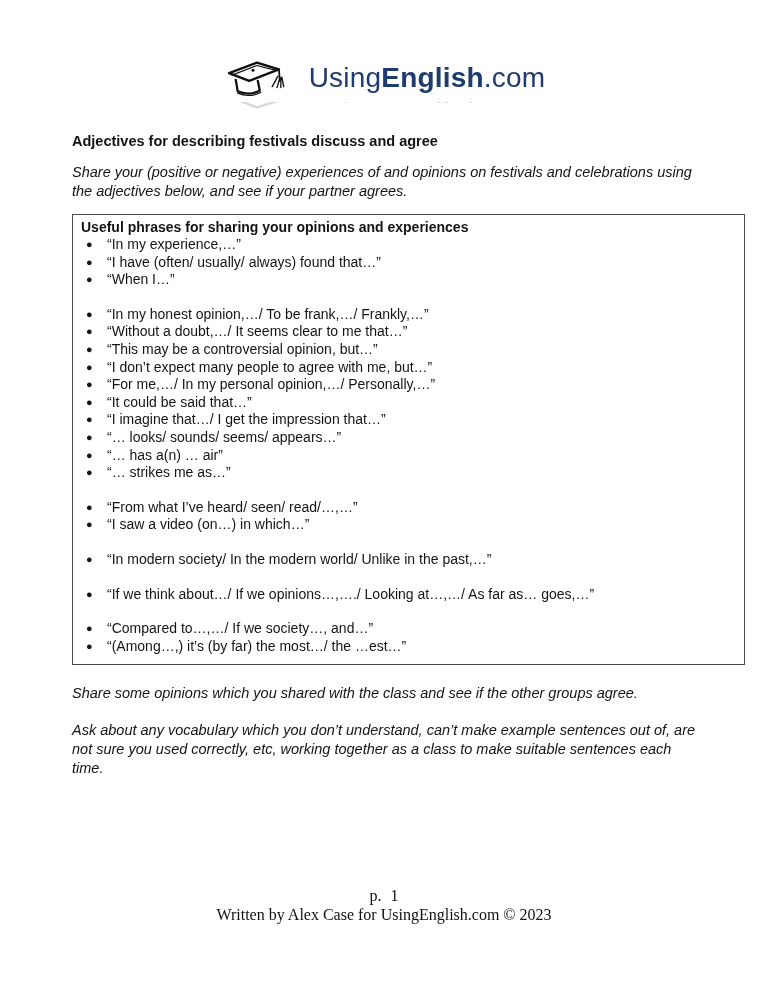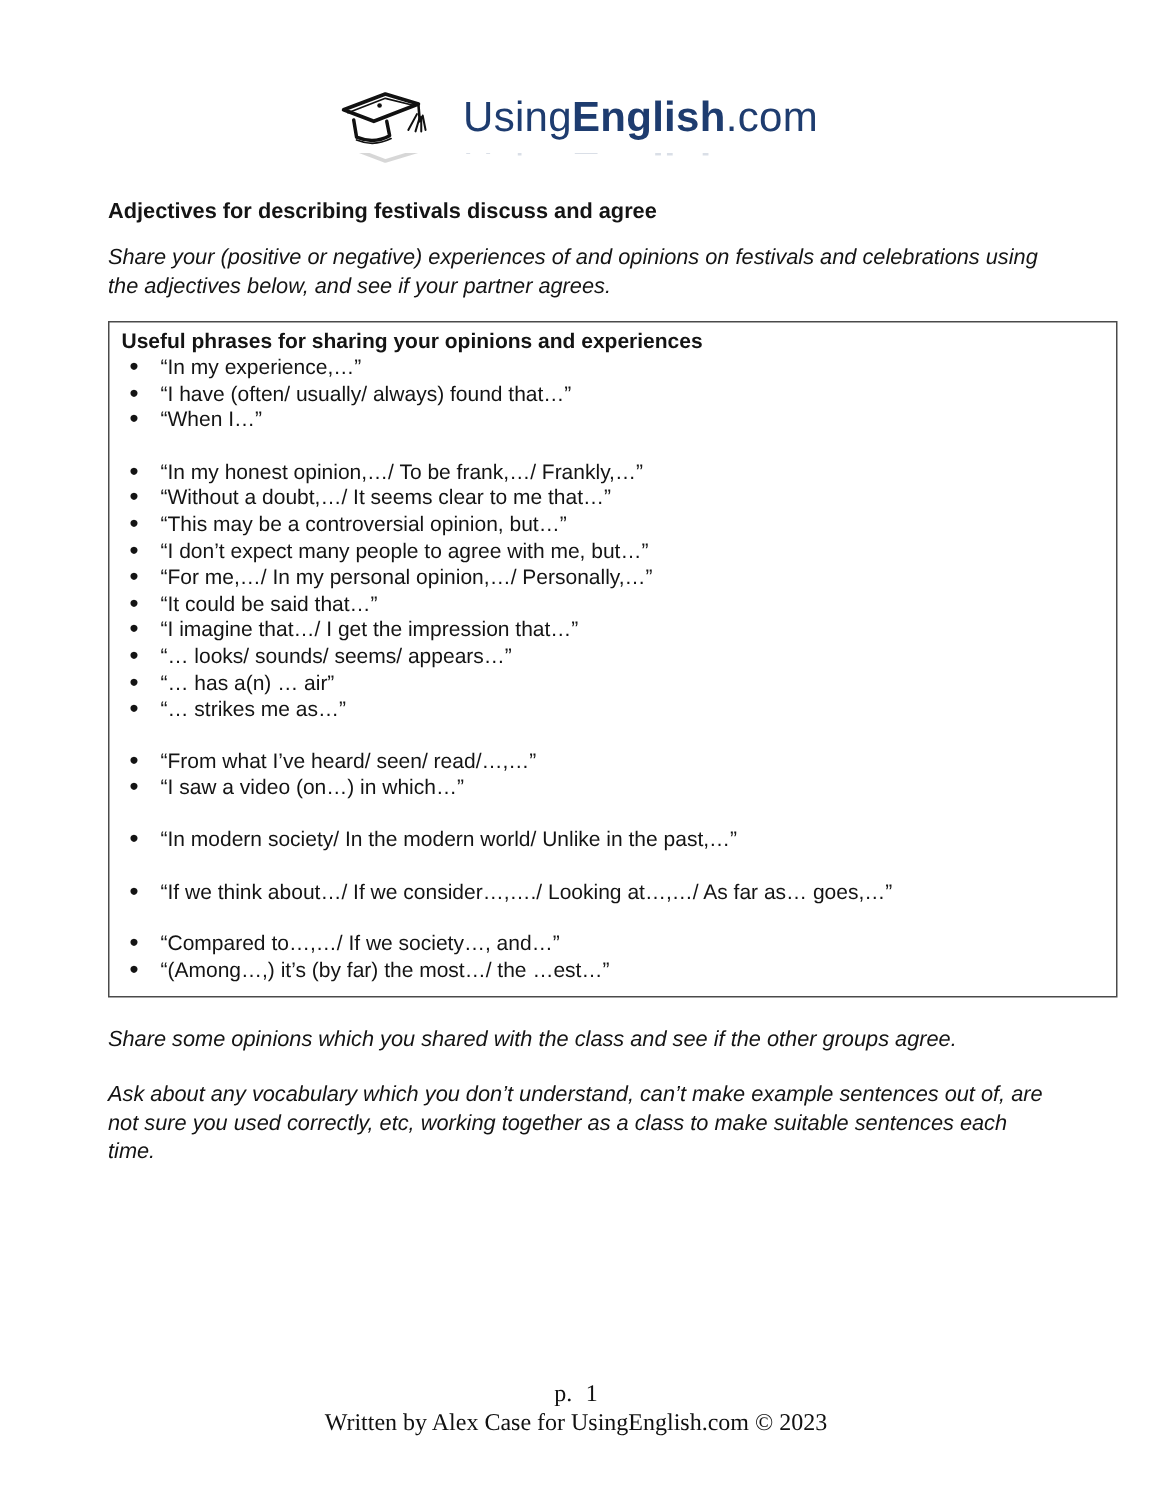--- a/index.html
+++ b/index.html
@@ -43,21 +43,21 @@
   .pl-item { display: flex; line-height: 17.6px; font-size: 14px; }
   .bullet { width: 26px; flex: 0 0 26px; padding-left: 5px; font-size: 11px; line-height: 17.6px; }
   .pl-text { flex: 1; }
 
   .outro { font-style: italic; font-size: 14.5px; line-height: 19px; width: 632px; }
   .outro-1 { margin-top: 19px; }
   .outro-2 { margin-top: 18px; }
 
   
   .footer {
-    position: absolute; left: 0; top: 920px; width: 768px;
+    position: absolute; left: 0; top: 886px; width: 768px;
     text-align: center;
     font-family: "Liberation Serif", serif;
     font-size: 16px; line-height: 19px; color: #111;
   }
   .page-num-gap { display: inline-block; width: 9px; }
 </style>
 </head>
 <body>
 
 <div class="page">
@@ -169,21 +169,21 @@
     <div class="pl-group">
       <div class="pl-item">
           <span class="bullet">●</span>
           <span class="pl-text">“In modern society/ In the modern world/ Unlike in the past,…”</span>
         </div>
     </div>
 
     <div class="pl-group">
       <div class="pl-item">
           <span class="bullet">●</span>
-          <span class="pl-text">“If we think about…/ If we consider…,…./ Looking at…,…/ As far as… goes,…”</span>
+          <span class="pl-text">“If we think about…/ If we opinions…,…./ Looking at…,…/ As far as… goes,…”</span>
         </div>
     </div>
 
     <div class="pl-group">
       <div class="pl-item">
           <span class="bullet">●</span>
           <span class="pl-text">“Compared to…,…/ If we society…, and…”</span>
         </div>
       <div class="pl-item">
           <span class="bullet">●</span>

